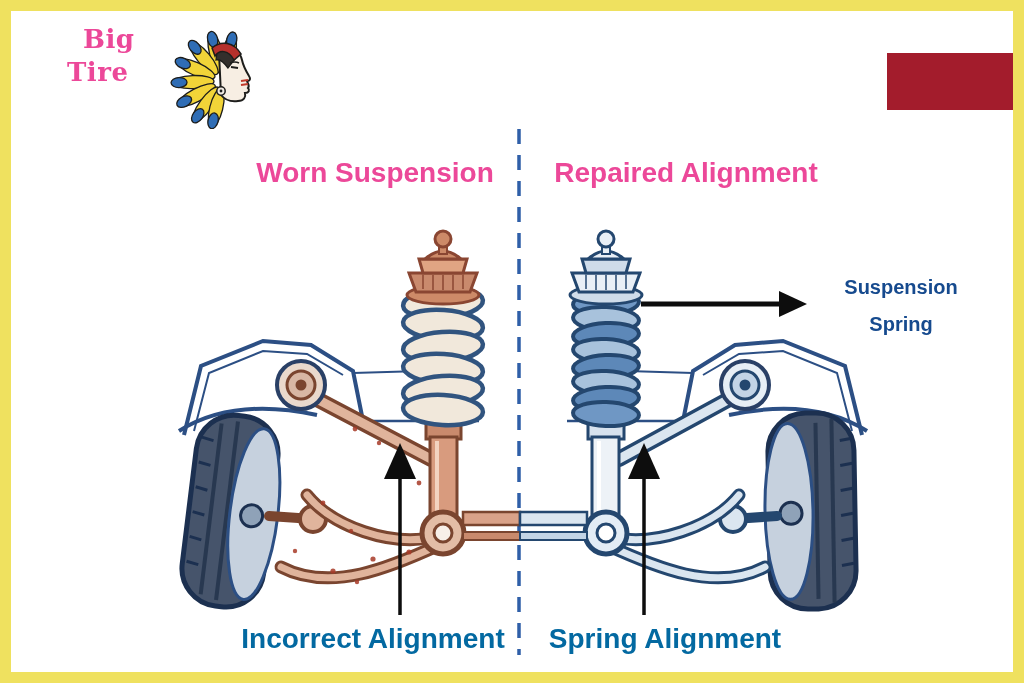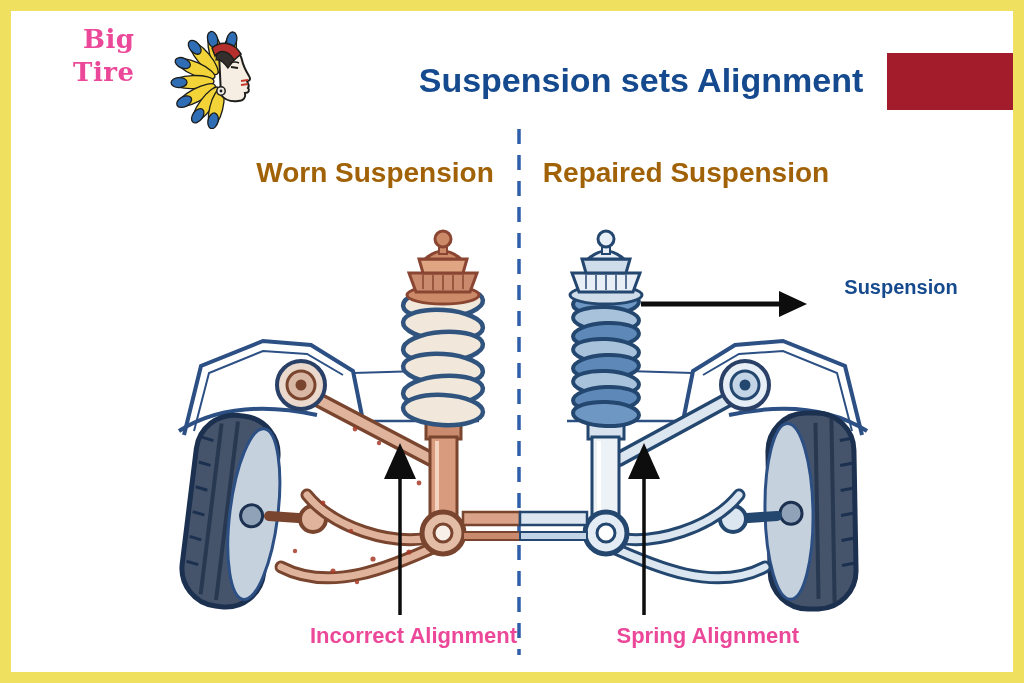--- a/index.html
+++ b/index.html
@@ -7,34 +7,34 @@
     position:relative;width:1024px;height:683px;box-sizing:border-box;
     background:#ffffff;border:11px solid #efe15f;overflow:hidden;
     font-family:"Liberation Sans", sans-serif;
   }
   
   .logo-text{position:absolute;left:30px;top:12px;color:#ec4899;
     font-family:"DejaVu Serif", serif;font-weight:700;font-size:26px;line-height:33px;
     letter-spacing:0.5px;}
   .logo-line1{padding-left:42px;}
   .logo-line2{padding-left:0px;}
-  .logo-line3{padding-left:26px;text-align:right;}
+  .logo-line3{padding-left:26px;}
   .chief{position:absolute;left:146px;top:12px;width:112px;height:106px;}
   
   .title{position:absolute;left:340px;top:50px;width:580px;text-align:center;
     color:#164a8e;font-size:34px;font-weight:800;}
   .accent-rect{position:absolute;left:876px;top:42px;width:135px;height:57px;background:#a31c2c;}
   
-  .heading{position:absolute;top:146px;color:#a16207;font-size:28px;font-weight:800;text-align:center;}
+  .heading{position:absolute;top:146px;color:#ec4899;font-size:28px;font-weight:800;text-align:center;}
   .heading-left{left:208px;width:312px;}
   .heading-right{left:522px;width:306px;}
   
   .spring-label{position:absolute;left:788px;top:258px;width:204px;text-align:center;
     color:#164a8e;font-size:20px;font-weight:800;line-height:37px;}
-  .caption{position:absolute;top:612px;color:#ec4899;font-size:22px;font-weight:800;text-align:right;}
+  .caption{position:absolute;top:612px;color:#0369a1;font-size:28px;font-weight:800;text-align:center;}
   .caption-left{left:218px;width:288px;}
   .caption-right{left:520px;width:268px;}
   .art{position:absolute;left:0;top:0;width:1024px;height:683px;}
 </style>
 </head>
 <body>
 
 <div class="frame">
 
   <div class="logo-text">
@@ -91,21 +91,20 @@
       <path d="M 74,44 l 7,1" fill="none" stroke-width="2"></path>
       <path d="M 73,40 q 5,-2 9,0" fill="none" stroke-width="1.5"></path>
 
       <path d="M 84,58 l 7,-1 M 84,62 l 7,-1" fill="none" stroke="#c0392b" stroke-width="2.2"></path>
 
       <circle cx="64" cy="68" r="4.2" fill="#efe9e2" stroke-width="1.5"></circle>
       <circle cx="64" cy="68" r="1.4" fill="#1d1d1b" stroke="none"></circle>
     </g>
   </svg>
 
-  <div class="title">Suspension sets Alignment</div>
   <div class="accent-rect"></div>
 
   <svg class="art" viewBox="0 0 1024 683">
 
     <line x1="508" y1="118" x2="508" y2="644" stroke="#2f5fa8" stroke-width="3.5" stroke-dasharray="15 11"></line>
 
     <g>
 
       <g stroke="#2c4f84" fill="none">
         <path d="M 173,424 L 190,355 L 252,330 L 300,334 L 342,360 L 352,410" stroke-width="4"></path>
@@ -279,22 +278,23 @@
       <line x1="389" y1="604" x2="389" y2="460" stroke="#0d0d0d" stroke-width="3.5"></line>
       <polygon points="373,468 389,432 405,468"></polygon>
     </g>
     <g fill="#0d0d0d">
       <line x1="633" y1="604" x2="633" y2="460" stroke="#0d0d0d" stroke-width="3.5"></line>
       <polygon points="617,468 633,432 649,468"></polygon>
     </g>
   </svg>
 
   <div class="heading heading-left">Worn Suspension</div>
-  <div class="heading heading-right">Repaired Suspension</div>
+  <div class="heading heading-right">Repaired Alignment</div>
 
   <div class="spring-label">
     <div>Suspension</div>
+    <div>Spring</div>
   </div>
 
   <div class="caption caption-left">Incorrect Alignment</div>
   <div class="caption caption-right">Spring Alignment</div>
 
 </div>
 
 </body></html>

